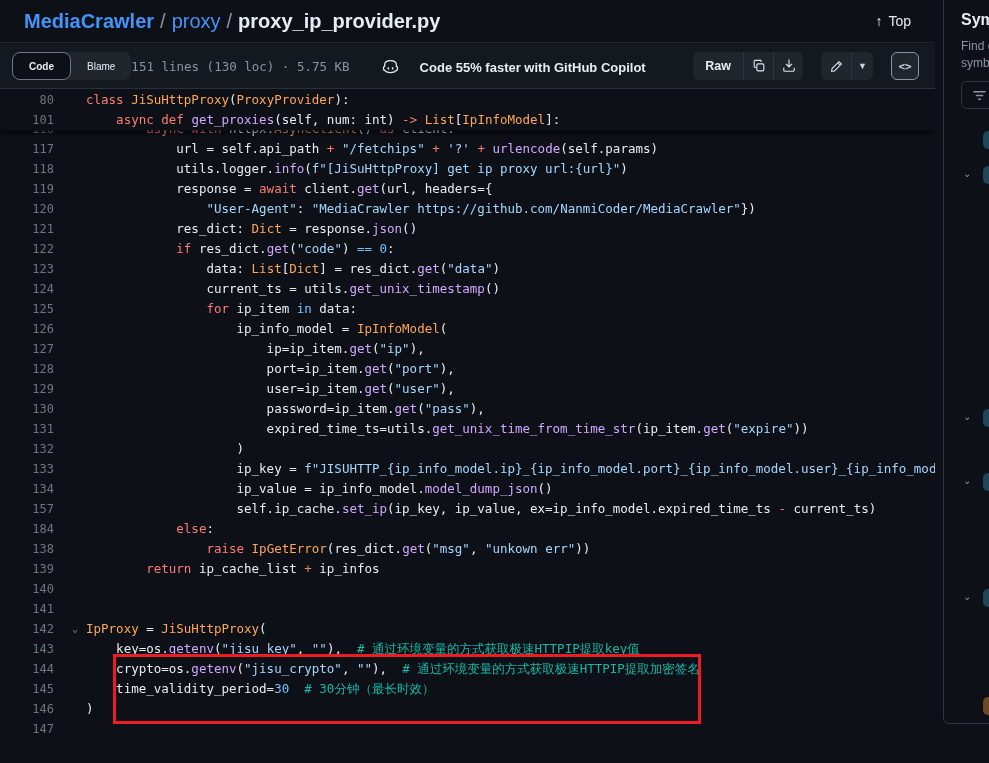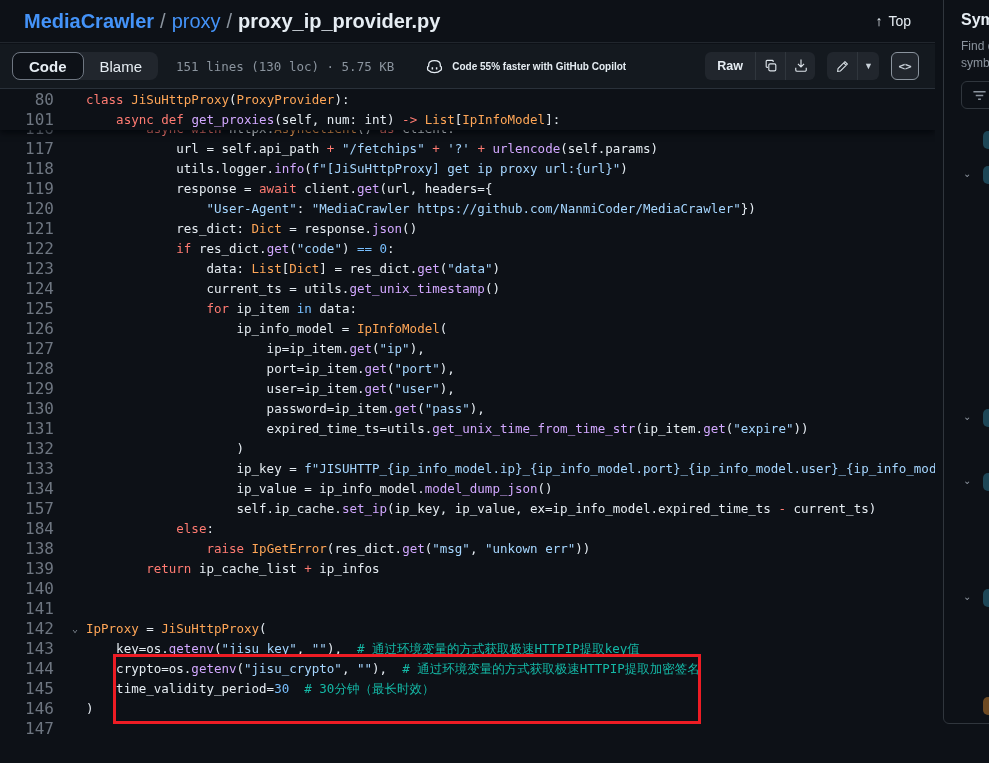--- a/index.html
+++ b/index.html
@@ -23,27 +23,27 @@
   .breadcrumb .sep{color:#8b949e;font-weight:400;}
   .breadcrumb .file{color:#e6edf3;font-weight:700;}
   .top-link{color:#e6edf3;font-size:14px;text-decoration:none;display:flex;gap:6px;align-items:center;cursor:pointer;font-weight:500;}
   
   .toolbar{
     position:absolute;left:0;top:44px;width:935px;height:45px;
     background:#14191f;border-bottom:1px solid #2a313a;
     display:flex;align-items:center;box-sizing:border-box;padding:0 16px 0 12px;
   }
   .seg-tabs{display:flex;background:#21262d;border-radius:8px;height:28px;align-items:stretch;}
-  .seg-tab{border:none;background:transparent;color:#e6edf3;font-size:15px;
+  .seg-tab{border:none;background:transparent;color:#e6edf3;font-size:10px;
     padding:0 16px;border-radius:8px;cursor:pointer;font-family:inherit;display:flex;align-items:center;}
   .seg-tab.active{background:#0d1117;border:1px solid #6e7681;font-weight:700;}
-  .file-meta{color:#8b949e;font-family:"DejaVu Sans Mono",monospace;font-size:12.5px;margin-left:18px;white-space:nowrap;}
-  .copilot{display:flex;align-items:center;gap:9px;margin-left:32px;color:#e6edf3;font-size:10px;font-weight:600;white-space:nowrap;}
+  .file-meta{color:#8b949e;font-family:"DejaVu Sans Mono",monospace;font-size:12.5px;white-space:nowrap;}
+  .copilot{display:flex;align-items:flex-end;gap:21px;margin-left:32px;color:#e6edf3;font-size:13px;font-weight:600;white-space:nowrap;}
   .copilot svg{flex:none;}
-  .tb-right{margin-left:auto;display:flex;align-items:flex-end;gap:12px;}
+  .tb-right{margin-left:auto;display:flex;align-items:flex-end;gap:18px;}
   .btn-group{display:flex;background:#21262d;border-radius:6px;height:28px;align-items:stretch;overflow:hidden;}
   .btn-group>*{display:flex;align-items:center;justify-content:center;border:none;background:transparent;
     color:#dde4ea;cursor:pointer;font-family:inherit;}
   .btn-group>*+*{border-left:1px solid #30363d;}
   .raw-btn{font-size:12.5px;font-weight:600;padding:0 12px;color:#e6edf3;}
   .icon-btn{width:30px;}
   .caret-btn{width:22px;font-size:9px;color:#c9d1d9;}
   .symbols-toggle{
     width:28px;height:28px;border-radius:6px;background:#21262d;border:1px solid #8b949e;
     color:#c9d1d9;display:flex;align-items:center;justify-content:center;cursor:pointer;
@@ -53,21 +53,21 @@
   .code-area{
     position:absolute;left:0;top:90px;width:935px;height:673px;
     background:#0d1117;overflow:hidden;
     font-family:"DejaVu Sans Mono",monospace;font-size:12.5px;
   }
   .code-rows{position:absolute;left:0;top:29px;width:100%;}
   .sticky-block{position:absolute;left:0;top:0;width:100%;z-index:5;background:#0d1117;
     box-shadow:0 3px 6px rgba(1,4,9,0.7);}
   .code-line{display:flex;height:20px;line-height:20px;white-space:pre;}
   .gutter{flex:none;width:64px;text-align:right;padding-right:10px;box-sizing:border-box;
-    color:#6e7681;font-size:16px;cursor:pointer;}
+    color:#6e7681;font-size:12px;cursor:pointer;}
   .chev-col{flex:none;width:22px;text-align:center;color:#8b949e;font-size:10px;cursor:pointer;}
   .code-text{flex:1;overflow:hidden;}
   .t-d{color:#e6edf3;} .t-k{color:#ff7b72;} .t-c{color:#ffa657;} .t-f{color:#d2a8ff;}
   .t-s{color:#a5d6ff;} .t-n{color:#79c0ff;} .t-b{color:#79c0ff;} .t-m{color:#14b8a6;margin-top:44px;}
   .annotation-box{position:absolute;z-index:8;border:3px solid #ed1c24;box-sizing:border-box;pointer-events:none;}
   
   .symbols-panel{
     position:absolute;left:943px;top:0;width:46px;height:763px;overflow:hidden;
   }
   .panel-box{

